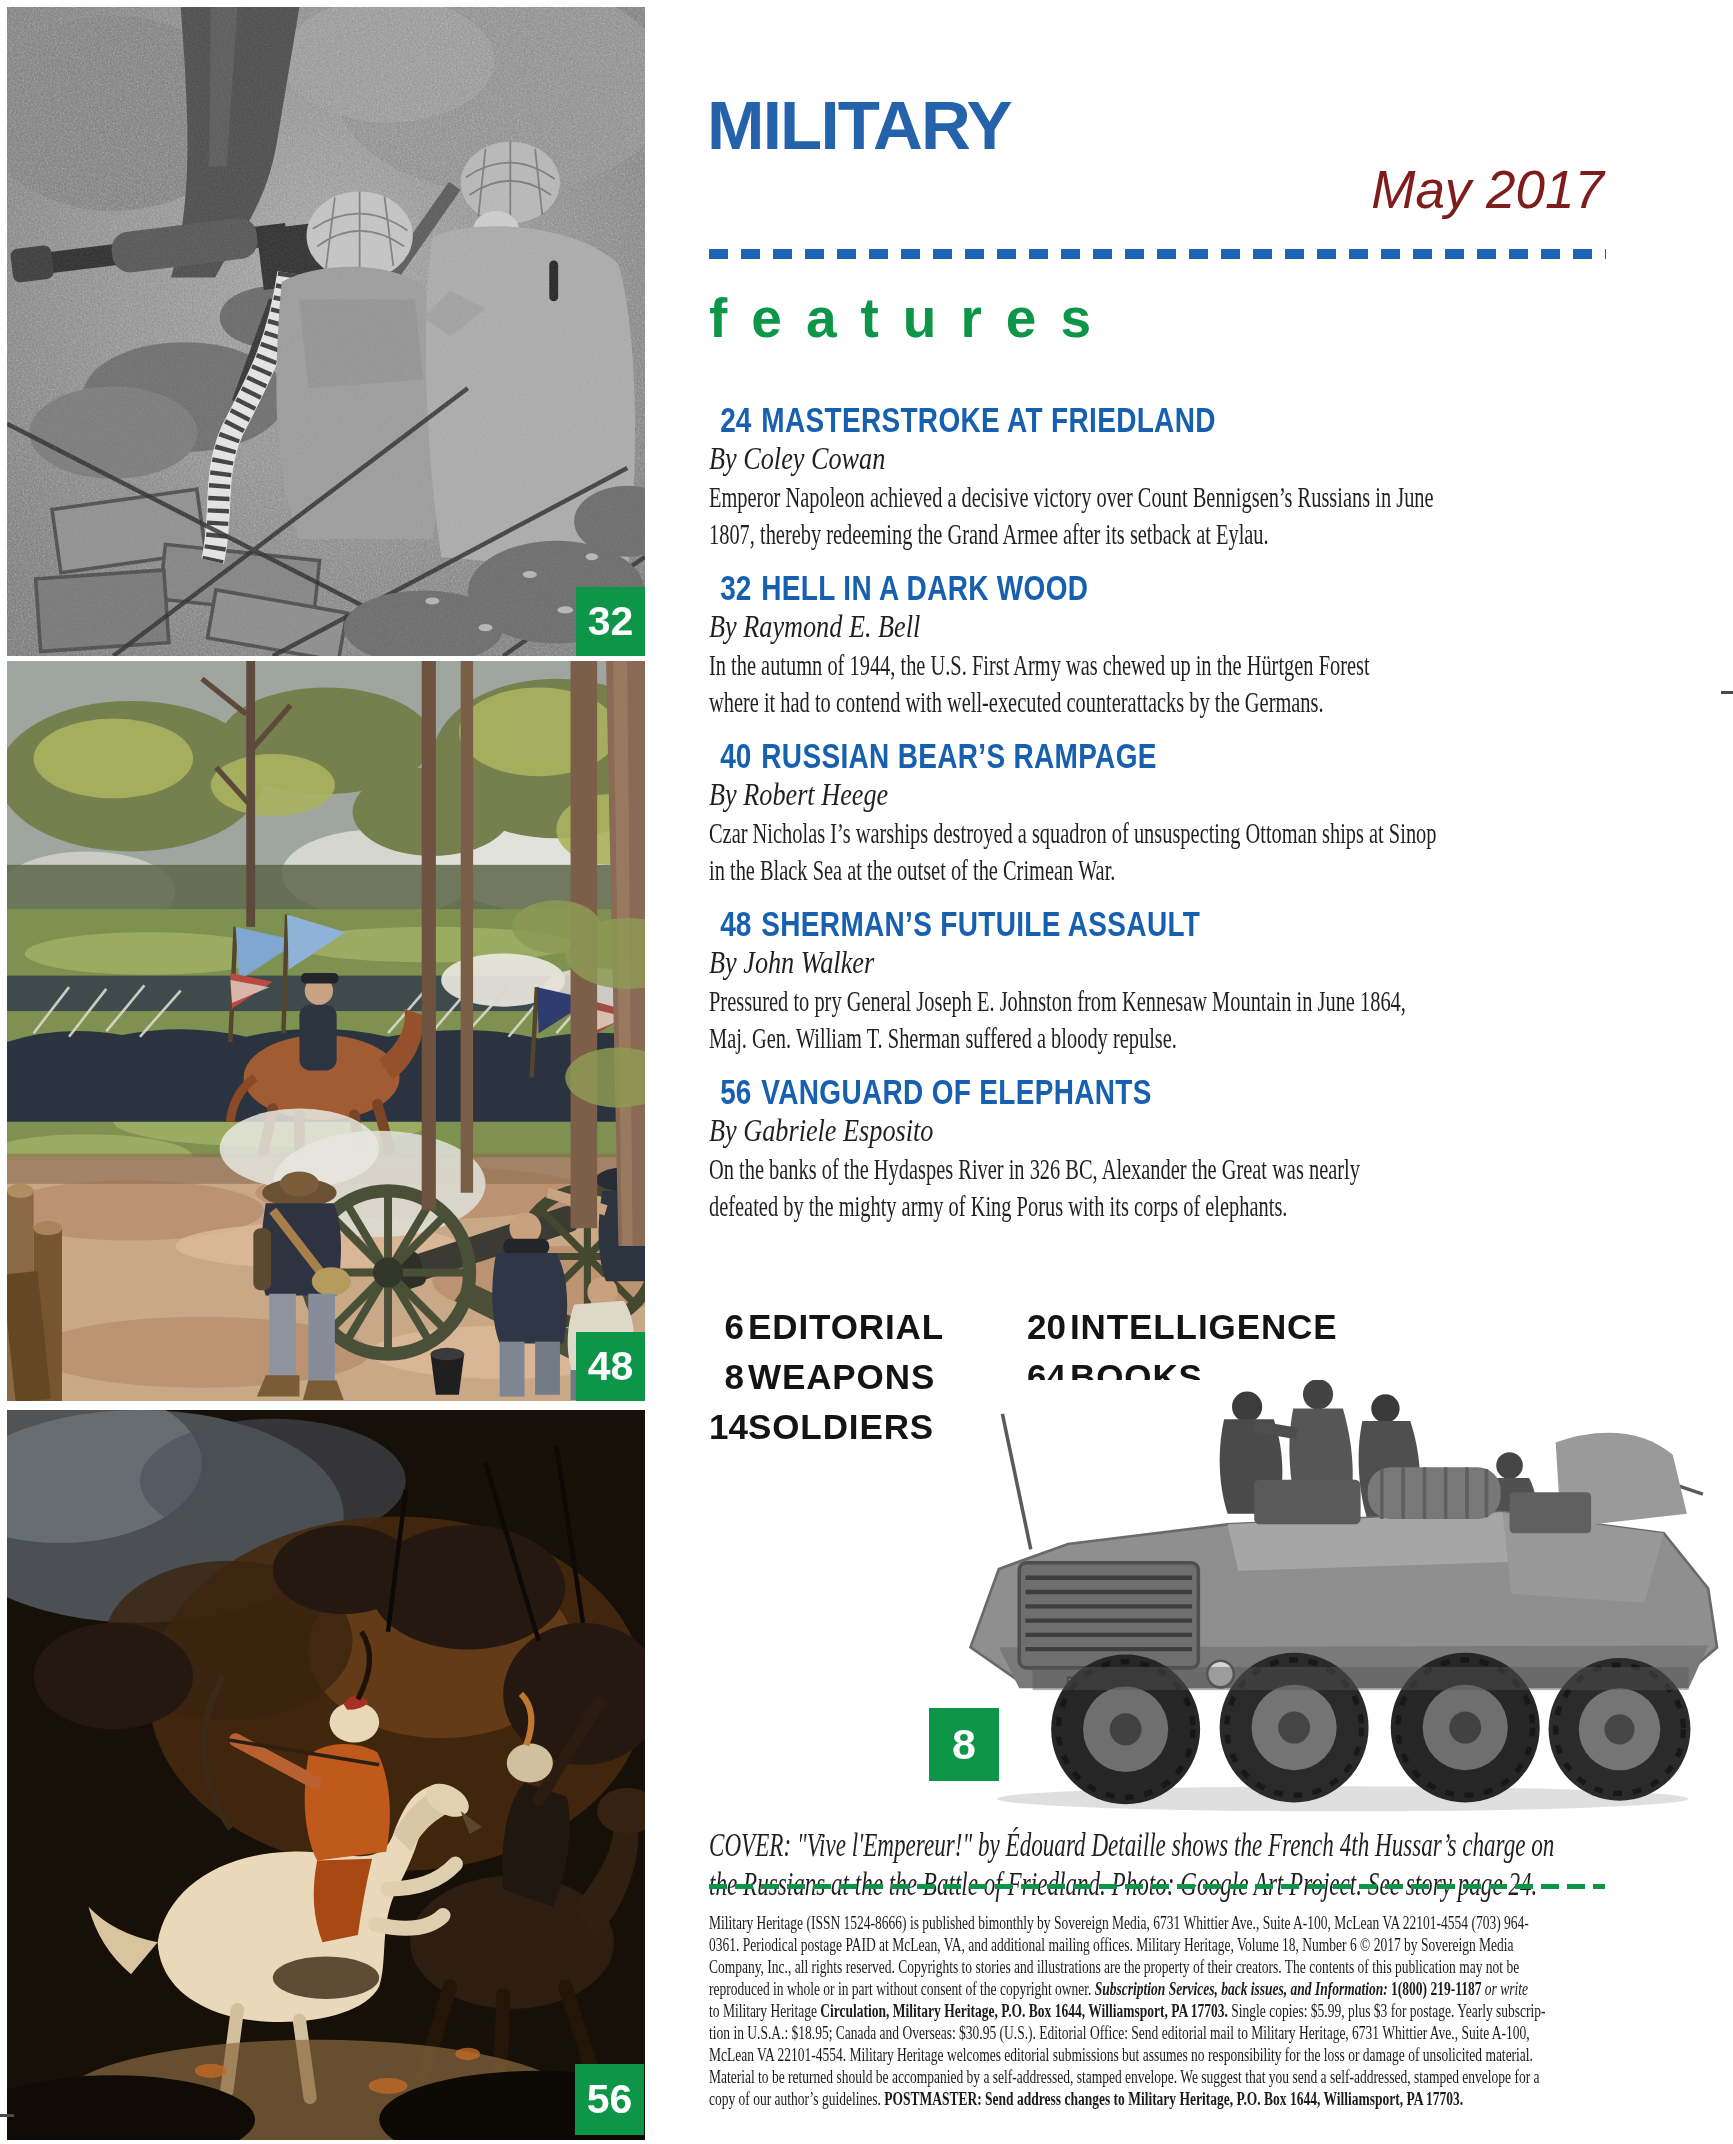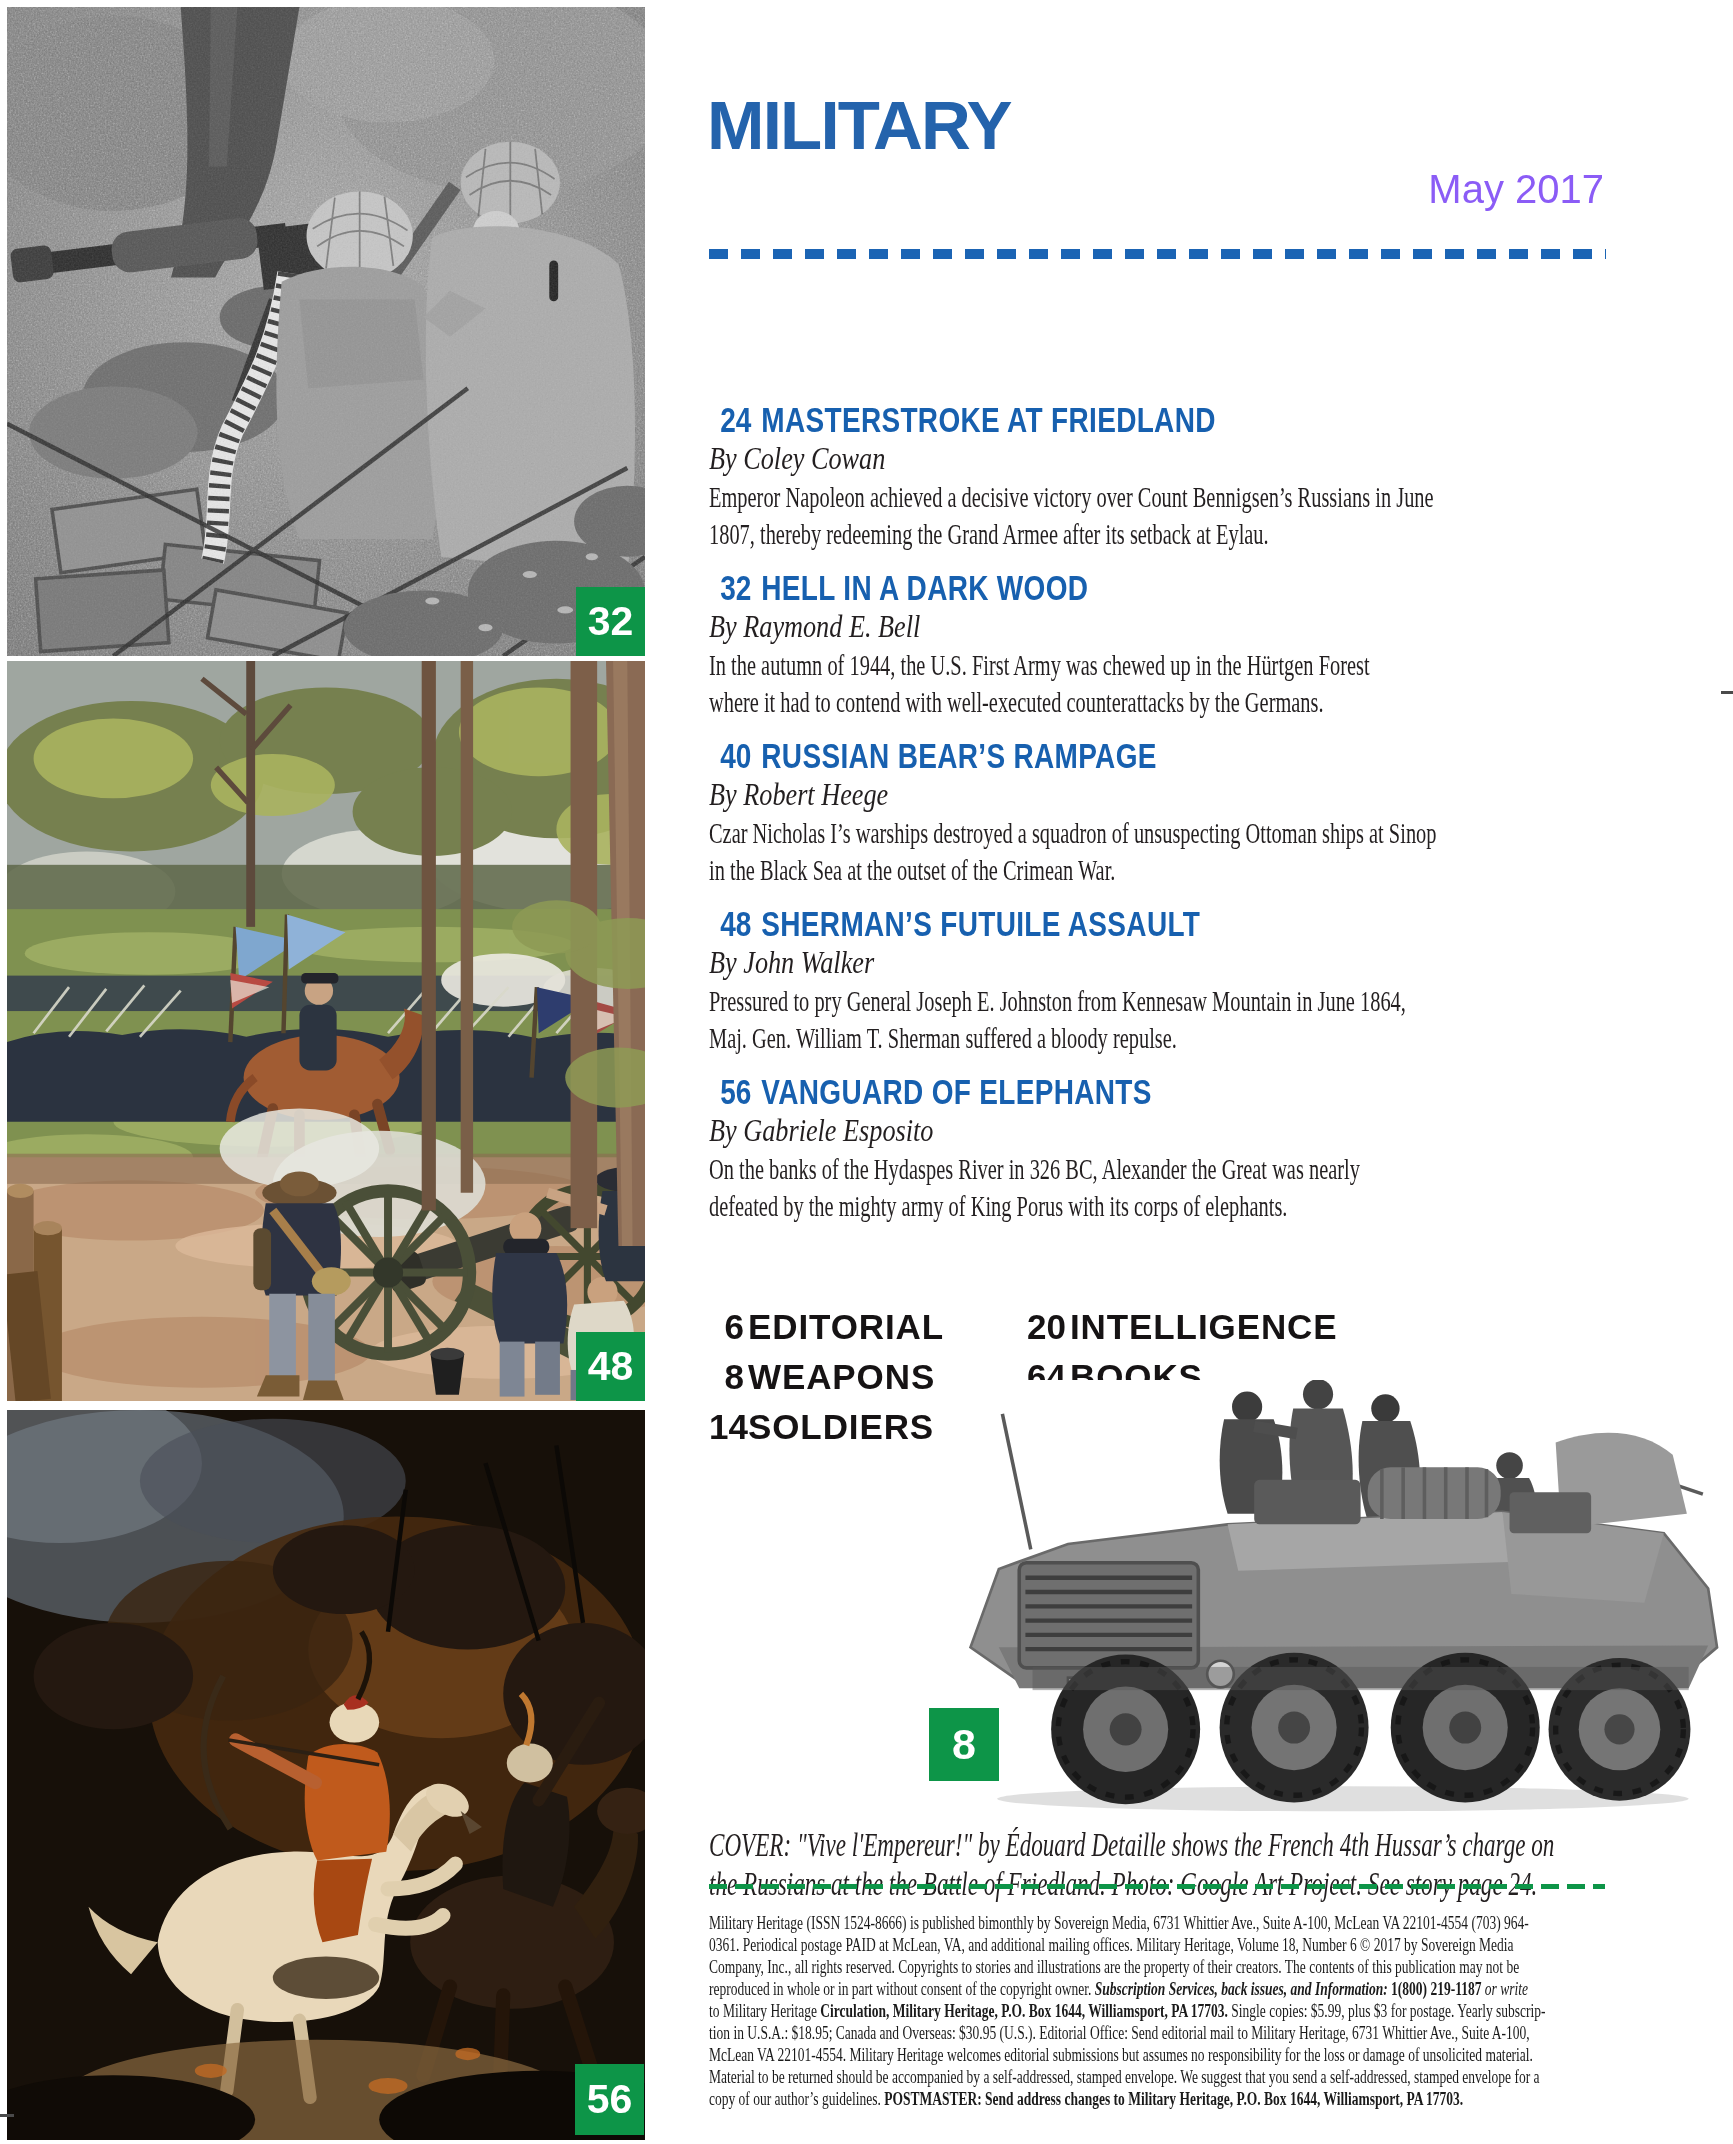--- a/index.html
+++ b/index.html
@@ -20,22 +20,22 @@
   #badge32{left:576px;top:587px;width:69px;height:69px;font-size:41px;}
   #badge48{left:576px;top:1332px;width:69px;height:69px;font-size:41px;}
   #badge56{left:575px;top:2064px;width:69px;height:71px;font-size:41px;}
   #badge8{left:929px;top:1708px;width:70px;height:73px;font-size:43px;}
 
   
   .masthead{position:absolute;left:707px;top:94px;color:#2463ac;
             font-family:Liberation Sans, sans-serif;font-weight:bold;
             font-size:69px;letter-spacing:-1.8px;}
   .masthead div{height:64px;line-height:64px;}
-  .issue-date{position:absolute;top:168px;right:129px;color:#8b5cf6;
-              font-family:"Liberation Sans",sans-serif;font-size:40px;line-height:43px;}
+  .issue-date{position:absolute;top:168px;right:129px;color:#7f1d1d;
+              font-family:"Liberation Sans",sans-serif;font-size:53px;line-height:43px;font-style:italic;}
   .rule-blue{position:absolute;left:709px;top:249px;width:897px;height:9.8px;
              background:repeating-linear-gradient(90deg,#1b64b4 0,#1b64b4 18.6px,transparent 18.6px,transparent 32px);}
 
   
   .section-heading{position:absolute;font-family:"Liberation Sans",sans-serif;font-weight:bold;
                    font-size:55px;line-height:55px;letter-spacing:24px;color:#0d9548;white-space:nowrap;}
   #features-heading{left:709px;top:291px;}
   #columns-heading{left:709px;top:1242px;}
 
   
@@ -429,20 +429,21 @@
   <div class="badge" id="badge32">32</div>
   <div class="badge" id="badge48">48</div>
   <div class="badge" id="badge56">56</div>
 
   <div class="masthead">
     <div>MILITARY</div>
   </div>
   <div class="issue-date">May 2017</div>
   <div class="rule-blue"></div>
 
+  <div class="section-heading" id="features-heading">features</div>
   <div id="features-list">
       <div class="feature">
         <div class="f-titleline"><span class="f-num">24</span><span class="f-title">MASTERSTROKE AT FRIEDLAND</span></div>
         <div class="f-byline">By Coley Cowan</div>
         <div class="f-desc-line">Emperor Napoleon achieved a decisive victory over Count Bennigsen’s Russians in June</div>
         <div class="f-desc-line">1807, thereby redeeming the Grand Armee after its setback at Eylau.</div>
       </div>
       <div class="feature">
         <div class="f-titleline"><span class="f-num">32</span><span class="f-title">HELL IN A DARK WOOD</span></div>
         <div class="f-byline">By Raymond E. Bell</div>

